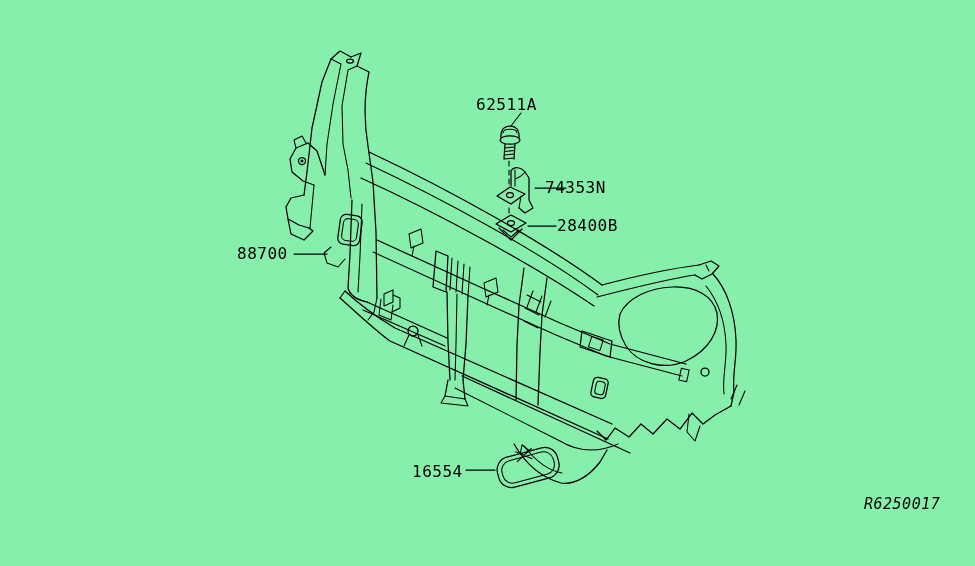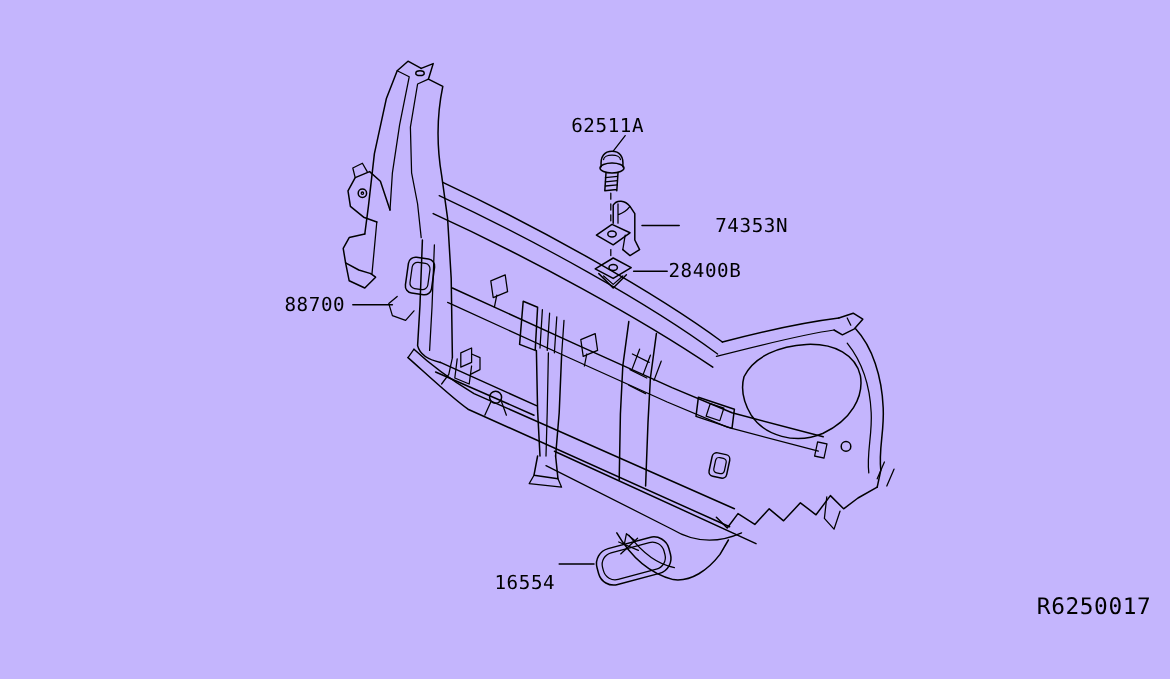--- a/index.html
+++ b/index.html
@@ -11,28 +11,29 @@
   svg path,svg rect,svg ellipse,svg circle,svg line{
     stroke:#000;fill:none;stroke-width:1.25;stroke-linecap:round;stroke-linejoin:round;
   }
   svg .dash{stroke-dasharray:5 4;}
   svg .thin{stroke-width:1.05;}
   .part-label{
     position:absolute;font-size:16px;line-height:1;color:#000;white-space:nowrap;
     letter-spacing:.5px;cursor:pointer;
   }
   .ref-code{
-    position:absolute;font-size:19px;line-height:1;color:#000;white-space:nowrap;
+    position:absolute;font-size:15px;line-height:1;color:#000;white-space:nowrap;
     letter-spacing:.5px;
+    font-style:italic;
   }
 </style>
 </head>
 <body>
 
-<div class="stage" style="background: #c4b5fd;">
+<div class="stage" style="background: #86efac;">
 
   <svg width="975" height="566" viewBox="0 0 975 566">
 
     <g>
 
       <path d="M351,57 L340,51 L331,59 L322,82 L312,128 L307,172 L304,195" style="stroke: rgb(0, 0, 0);"></path>
       <path d="M351,57 L361,53 L357,66 L369,72 C364,96 364,122 368,146 L373,182 L376,232 L377,298" style="stroke: rgb(0, 0, 0);"></path>
       <path class="thin" d="M331,59 L341,64 L333,104 L327,144 L325,175" style="stroke: rgb(0, 0, 0);"></path>
       <path class="thin" d="M357,66 L348,70 L342,106 L343,144 L348,170 L351,198" style="stroke: rgb(0, 0, 0);"></path>
       <ellipse cx="350" cy="61" rx="3.5" ry="2" style="stroke: rgb(0, 0, 0);"></ellipse>
@@ -148,22 +149,22 @@
     <g>
       <line x1="535" y1="188" x2="566" y2="188" style="stroke: rgb(0, 0, 0);"></line>
       <line x1="528" y1="226" x2="556" y2="226" style="stroke: rgb(0, 0, 0);"></line>
       <line x1="294" y1="254" x2="327" y2="254" style="stroke: rgb(0, 0, 0);"></line>
       <line x1="466" y1="470" x2="495" y2="470" style="stroke: rgb(0, 0, 0);"></line>
     </g>
   </svg>
 
   <div class="part-label" style="left:476px;top:97px">62511A</div>
 
-  <div class="part-label" style="left:596px;top:180px">74353N</div>
+  <div class="part-label" style="left:545px;top:180px">74353N</div>
 
   <div class="part-label" style="left:557px;top:218px">28400B</div>
 
   <div class="part-label" style="left:237px;top:246px">88700</div>
 
-  <div class="part-label" style="left:412px;top:478px">16554</div>
+  <div class="part-label" style="left:412px;top:464px">16554</div>
 
   <div class="ref-code" style="left:864px;top:497px">R6250017</div>
 </div>
 
 </body></html>

